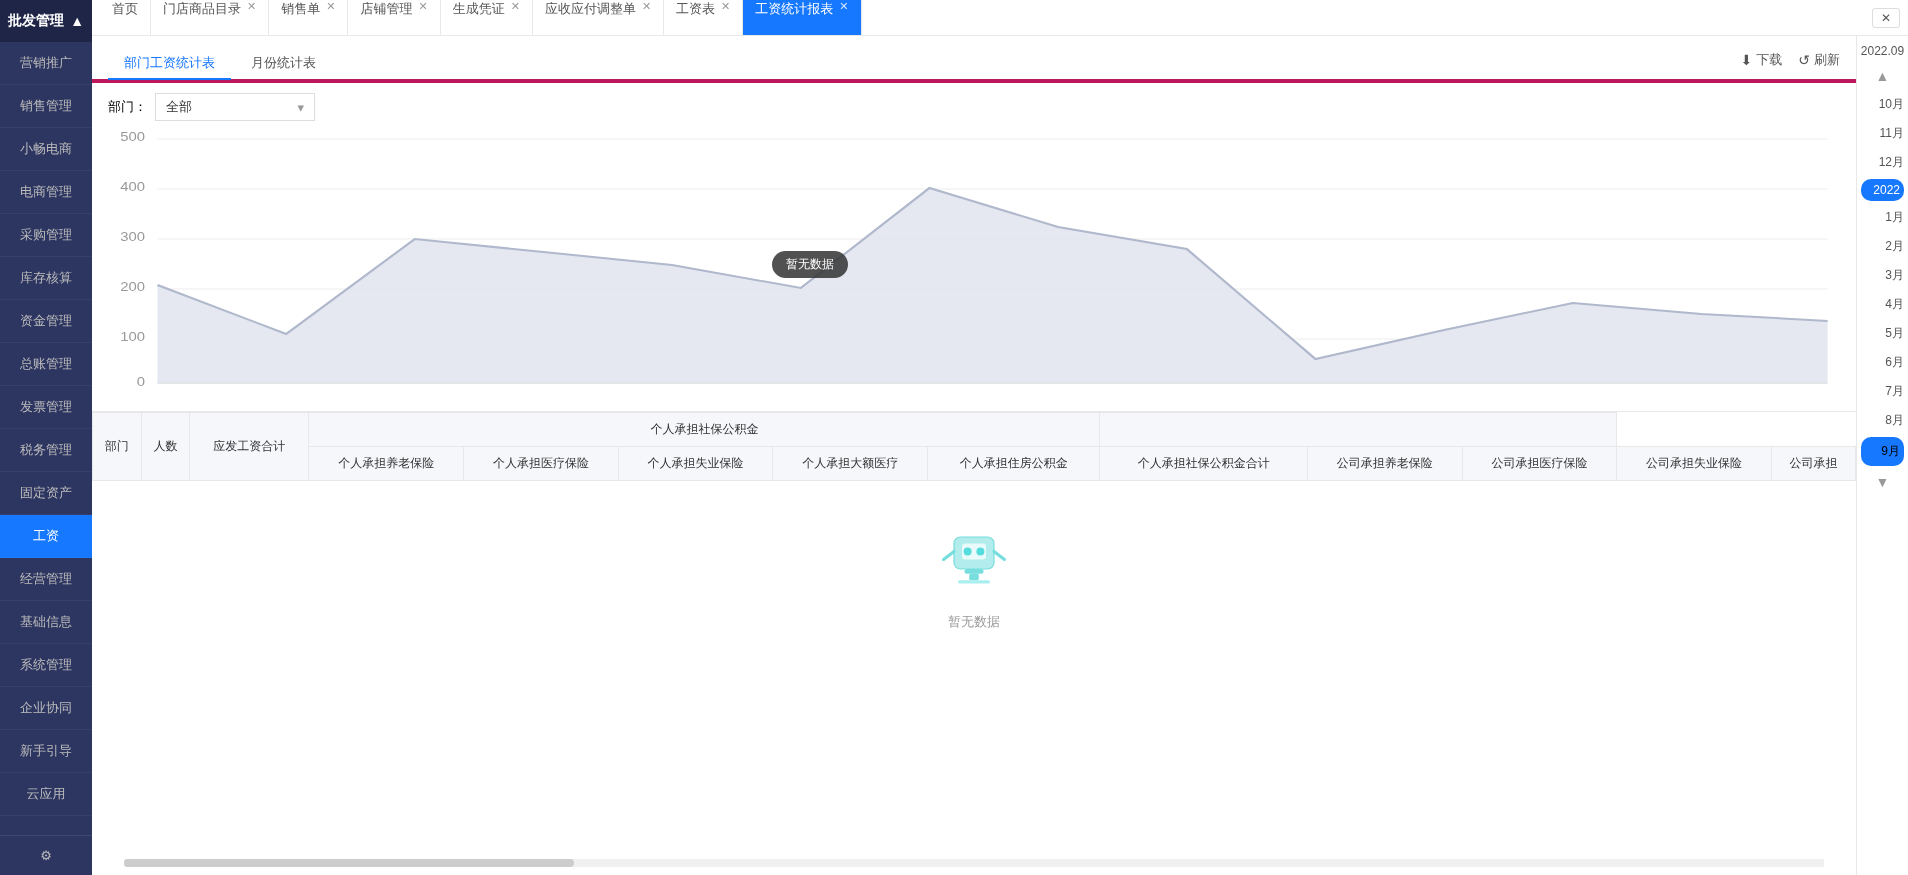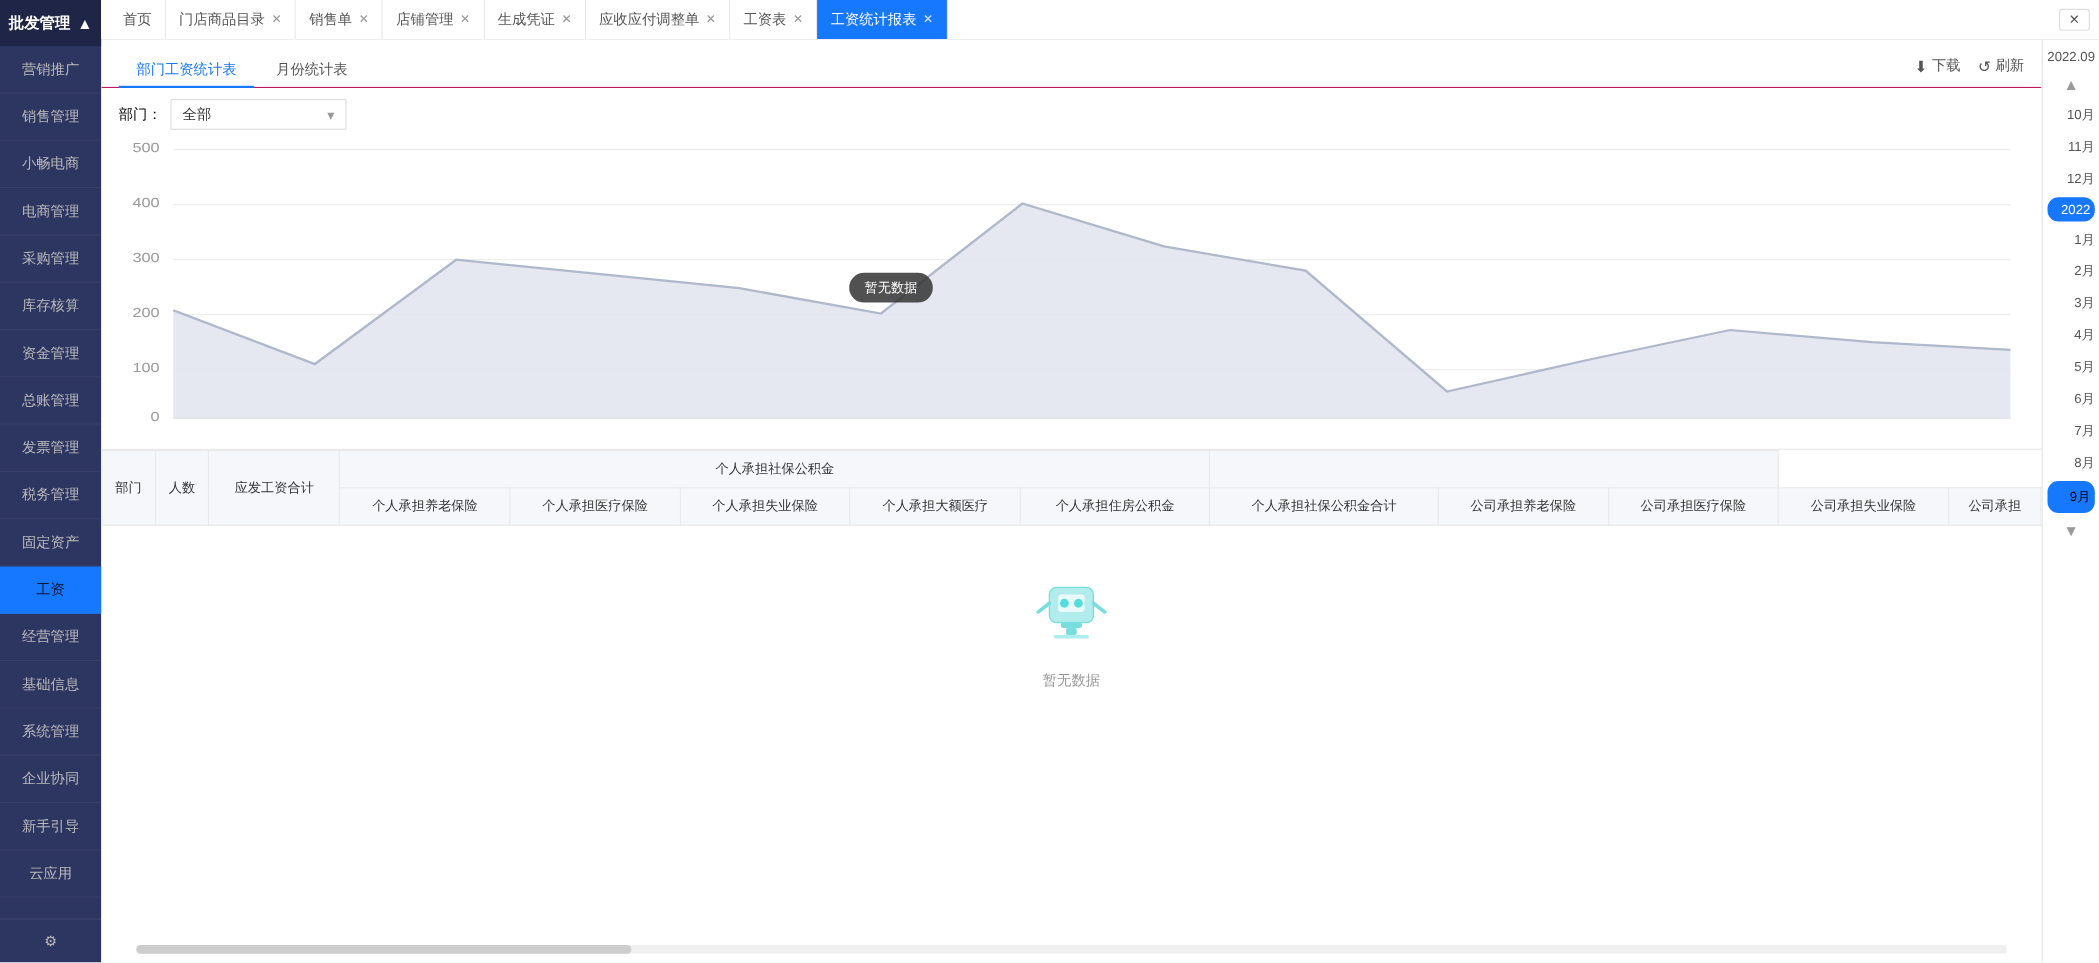--- a/index.html
+++ b/index.html
@@ -28,21 +28,21 @@
     }
     .sidebar-header span { font-weight: bold; }
     .sidebar-item {
       padding: 12px 8px;
       text-align: center;
       color: #bbb;
       cursor: pointer;
       font-size: 13px;
       border-bottom: 1px solid rgba(255,255,255,0.05);
     }
-    .sidebar-item.active { background: #1677ff; color: #0f172a; }
+    .sidebar-item.active { background: #1677ff; color: #ffffff; }
     .sidebar-footer {
       margin-top: auto;
       padding: 12px 8px;
       text-align: center;
       color: #bbb;
       cursor: pointer;
       border-top: 1px solid rgba(255,255,255,0.1);
     }
 
     
@@ -60,22 +60,22 @@
       display: flex;
       align-items: center;
       height: 36px;
       flex-shrink: 0;
       padding: 0 8px;
       overflow-x: auto;
     }
     .tab-bar::-webkit-scrollbar { display: none; }
     .tab-item {
       display: flex;
-      align-items: center;
-      padding: 16px 12px;
+      align-items: flex-start;
+      padding: 0 12px;
       height: 36px;
       border-right: 1px solid #e8e8e8;
       cursor: pointer;
       white-space: nowrap;
       color: #555;
       font-size: 13px;
       flex-shrink: 0;
     }
     .tab-item.active {
       background: #1677ff;
@@ -121,21 +121,21 @@
       padding: 0;
       display: flex;
       flex-direction: column;
     }
 
     
     .sub-tabs {
       display: flex;
       align-items: center;
       padding: 12px 16px 0;
-      border-bottom: 1px solid #be185d;
+      border-bottom: 4px solid #be185d;
       gap: 4px;
       flex-shrink: 0;
     }
     .sub-tab {
       padding: 6px 16px;
       cursor: pointer;
       font-size: 13px;
       color: #555;
       border-bottom: 2px solid transparent;
       margin-bottom: -1px;

